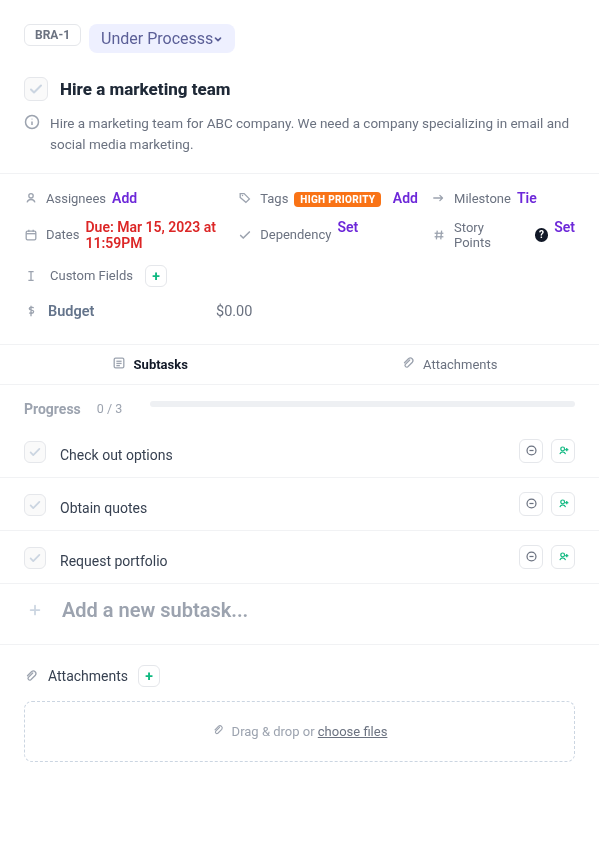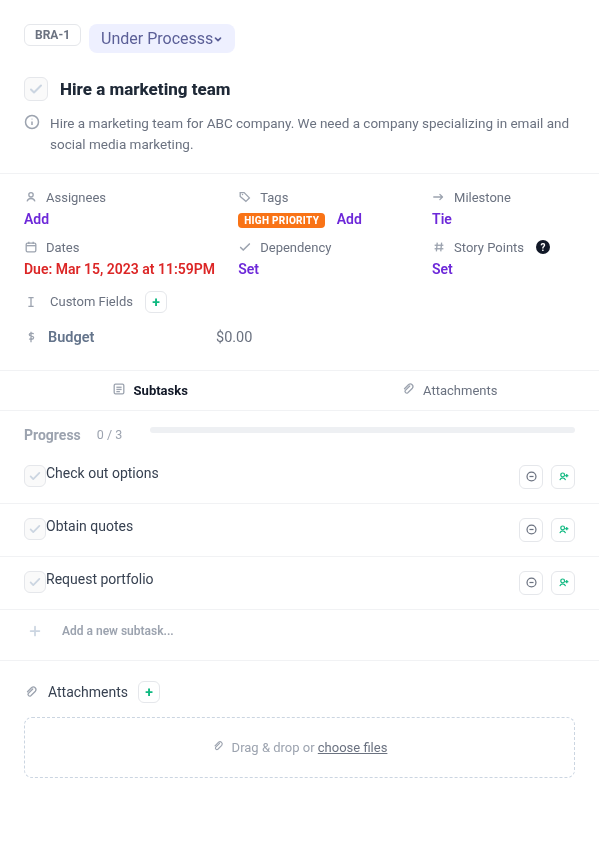--- a/index.html
+++ b/index.html
@@ -11,21 +11,21 @@
 .chevron{width:10px;height:10px}
 .chevron svg{display:block}
 .title-row{padding:0 24px 6px;display:flex;align-items:center;gap:12px}
 .check-lg{width:24px;height:24px;border:1px solid #e5e7eb;border-radius:6px;display:flex;align-items:center;justify-content:center;color:#cbd5e1;background:#fafafa}
 .check-lg svg{width:16px;height:16px}
 .task-title{font-size:17px;font-weight:800;color:#1f2937}
 .desc-row{padding:6px 24px 18px;display:flex;gap:10px;font-size:13.5px;color:#6b7280;line-height:1.55}
 .info-icon{flex:0 0 auto;color:#9ca3af;margin-top:1px}
 .sep{height:1px;background:#f1f2f4}
 .meta-grid{padding:16px 24px 8px;display:grid;grid-template-columns:1fr 0.9fr 0.7fr;row-gap:12px;column-gap:10px}
-.meta-block{display:flex;flex-direction:column;gap:6px}
+.meta-block{display:flex;flex-direction:row;gap:6px}
 .meta-label{display:flex;align-items:center;gap:8px;font-size:13px;color:#6b7280}
 .meta-icon{color:#9ca3af;width:14px;height:14px;display:inline-flex}
 .meta-icon svg{width:14px;height:14px}
 .meta-value{font-size:14px}
 .link{color:#6d28d9;font-weight:600}
 .hp-badge{display:inline-block;background:#f97316;color:#fff;font-size:10px;font-weight:800;letter-spacing:.3px;border-radius:4px;padding:2px 6px;margin-right:8px}
 .due{color:#dc2626;font-weight:600}
 .help-dot{display:inline-flex;align-items:center;justify-content:center;width:14px;height:14px;border-radius:50%;background:#111827;color:#fff;font-size:10px;font-weight:700;margin-left:4px}
 .cf-row{padding:6px 24px 10px;display:flex;align-items:center;gap:12px;color:#6b7280;font-size:13px}
 .plus-btn{width:22px;height:22px;border:1px solid #e5e7eb;border-radius:6px;display:inline-flex;align-items:center;justify-content:center;color:#10b981;background:#fff;font-size:14px;font-weight:700}
@@ -34,30 +34,30 @@
 .budget-label-wrap{display:flex;align-items:center;gap:10px;margin-right:0;min-width:180px}
 .budget-val{color:#6b7280}
 .tabs{display:flex;border-top:1px solid #f1f2f4;border-bottom:1px solid #f1f2f4;background:#fff}
 .tab{flex:1;text-align:center;padding:11px 0;font-size:13px;color:#6b7280;display:flex;align-items:center;justify-content:center;gap:8px}
 .tab.active{font-weight:700;color:#111827}
 .tab-icon{color:#9ca3af}
 .progress-row{padding:16px 24px 8px;display:flex;align-items:flex-start;gap:16px}
 .progress-title{font-size:14px;font-weight:700;color:#9ca3af;flex:0 0 auto}
 .progress-count{font-size:12.5px;color:#9ca3af;margin-left:auto}
 .progress-bar{flex:1;height:6px;border-radius:999px;background:#eef0f3;margin-left:12px}
-.subtask{display:flex;align-items:flex-start;gap:0;padding:14px 24px;border-bottom:1px solid #f1f2f4}
+.subtask{display:flex;align-items:flex-end;gap:14px;padding:14px 24px;border-bottom:1px solid #f1f2f4}
 .subtask:first-of-type{border-top:1px solid #f1f2f4}
 .check-sm{width:22px;height:22px;border:1px solid #e5e7eb;border-radius:6px;display:flex;align-items:center;justify-content:center;color:#cbd5e1;background:#fafafa}
 .check-sm svg{width:14px;height:14px}
 .st-title{font-size:14px;color:#374151;flex:1}
 .st-actions{display:flex;gap:8px}
 .mini-btn{width:24px;height:24px;border:1px solid #e5e7eb;border-radius:6px;display:flex;align-items:center;justify-content:center;color:#6b7280;background:#fff}
 .mini-btn.teal{color:#10b981}
 .mini-btn svg{width:13px;height:13px}
-.add-sub{display:flex;align-items:center;gap:16px;padding:14px 24px 22px;color:#9ca3af;font-size:12px;border-bottom:1px solid #f1f2f4;font-weight:600}
+.add-sub{display:flex;align-items:center;gap:16px;padding:14px 24px 22px;color:#9ca3af;font-size:20px;border-bottom:1px solid #f1f2f4;font-weight:600}
 .add-sub-icon{width:22px;display:flex;align-items:center;justify-content:center;color:#cbd5e1}
 .attachments-sec{padding:20px 24px}
 .att-head{display:flex;align-items:center;gap:10px;font-size:14px;color:#374151}
 .dropzone{margin-top:14px;border:1px dashed #cbd5e1;border-radius:8px;padding:22px;text-align:center;font-size:13px;color:#9ca3af}
 .dropzone-row{display:inline-flex;align-items:center;gap:8px}
 .choose{text-decoration:underline;color:#6b7280}
 </style>
 </head>
 <body>
 

